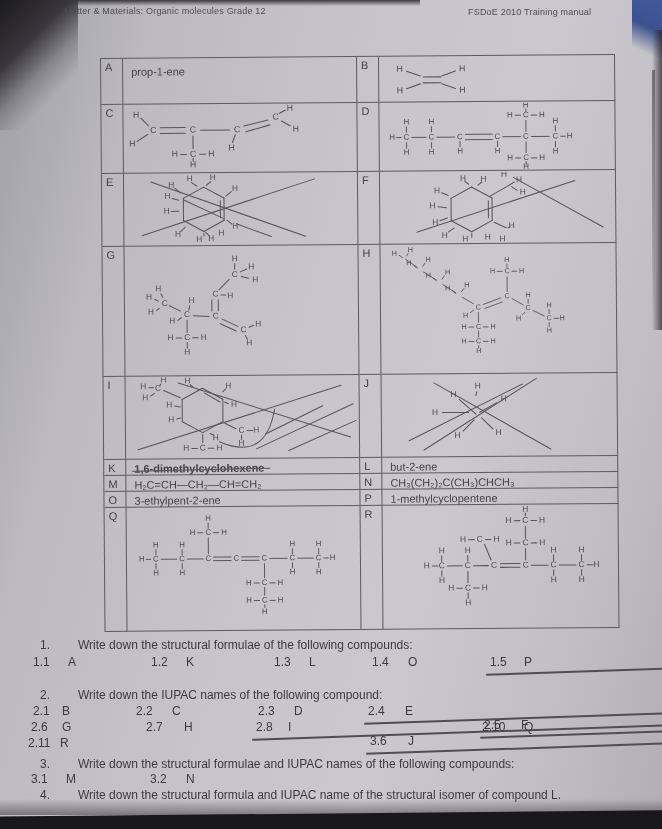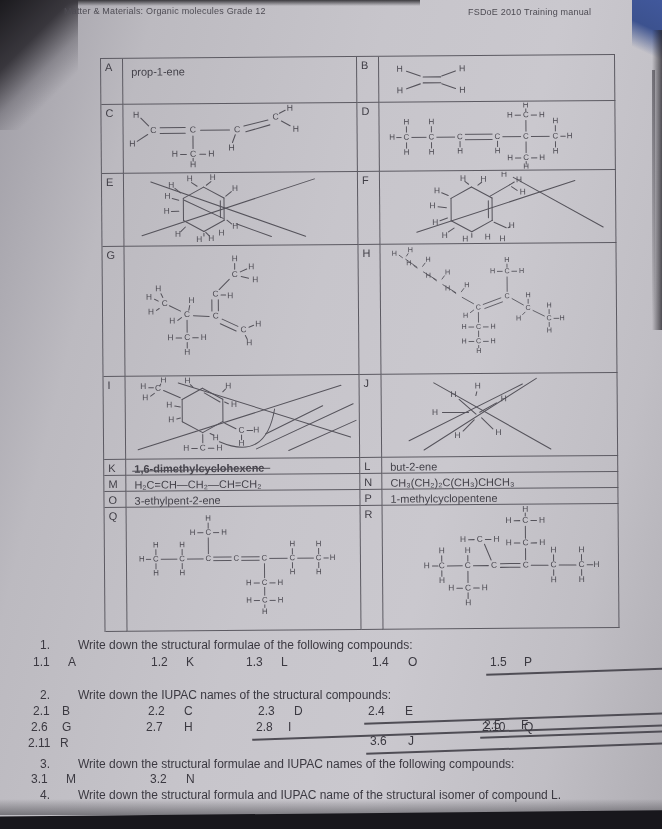--- a/index.html
+++ b/index.html
@@ -622,44 +622,44 @@
   </div>
   <div class="qrow" style="top:655px">
     <span class="qitem" style="left:33px">
         <span class="n" style="width:35px">1.1</span>
         <span>A</span>
       </span>
     <span class="qitem" style="left:151px">
         <span class="n" style="width:35px">1.2</span>
         <span>K</span>
       </span>
-    <span class="qitem" style="left:246px">
+    <span class="qitem" style="left:274px">
         <span class="n" style="width:35px">1.3</span>
         <span>L</span>
       </span>
     <span class="qitem" style="left:372px">
         <span class="n" style="width:36px">1.4</span>
         <span>O</span>
       </span>
     <span class="qitem struck" style="left:490px">
         <span class="n" style="width:34px">1.5</span>
         <span>P</span>
       </span>
   </div>
 
   <div class="qline" style="top:688px">
     <span class="qn">2.</span>
-    <span class="qt">Write down the IUPAC names of the structural compounds:</span>
+    <span class="qt">Write down the IUPAC names of the following compound:</span>
   </div>
   <div class="qrow" style="top:704px">
     <span class="qitem" style="left:33px">
         <span class="n" style="width:29px">2.1</span>
         <span>B</span>
       </span>
-    <span class="qitem" style="left:148px">
+    <span class="qitem" style="left:136px">
         <span class="n" style="width:36px">2.2</span>
         <span>C</span>
       </span>
     <span class="qitem" style="left:258px">
         <span class="n" style="width:36px">2.3</span>
         <span>D</span>
       </span>
     <span class="qitem struck" style="left:368px">
         <span class="n" style="width:37px">2.4</span>
         <span>E</span>

